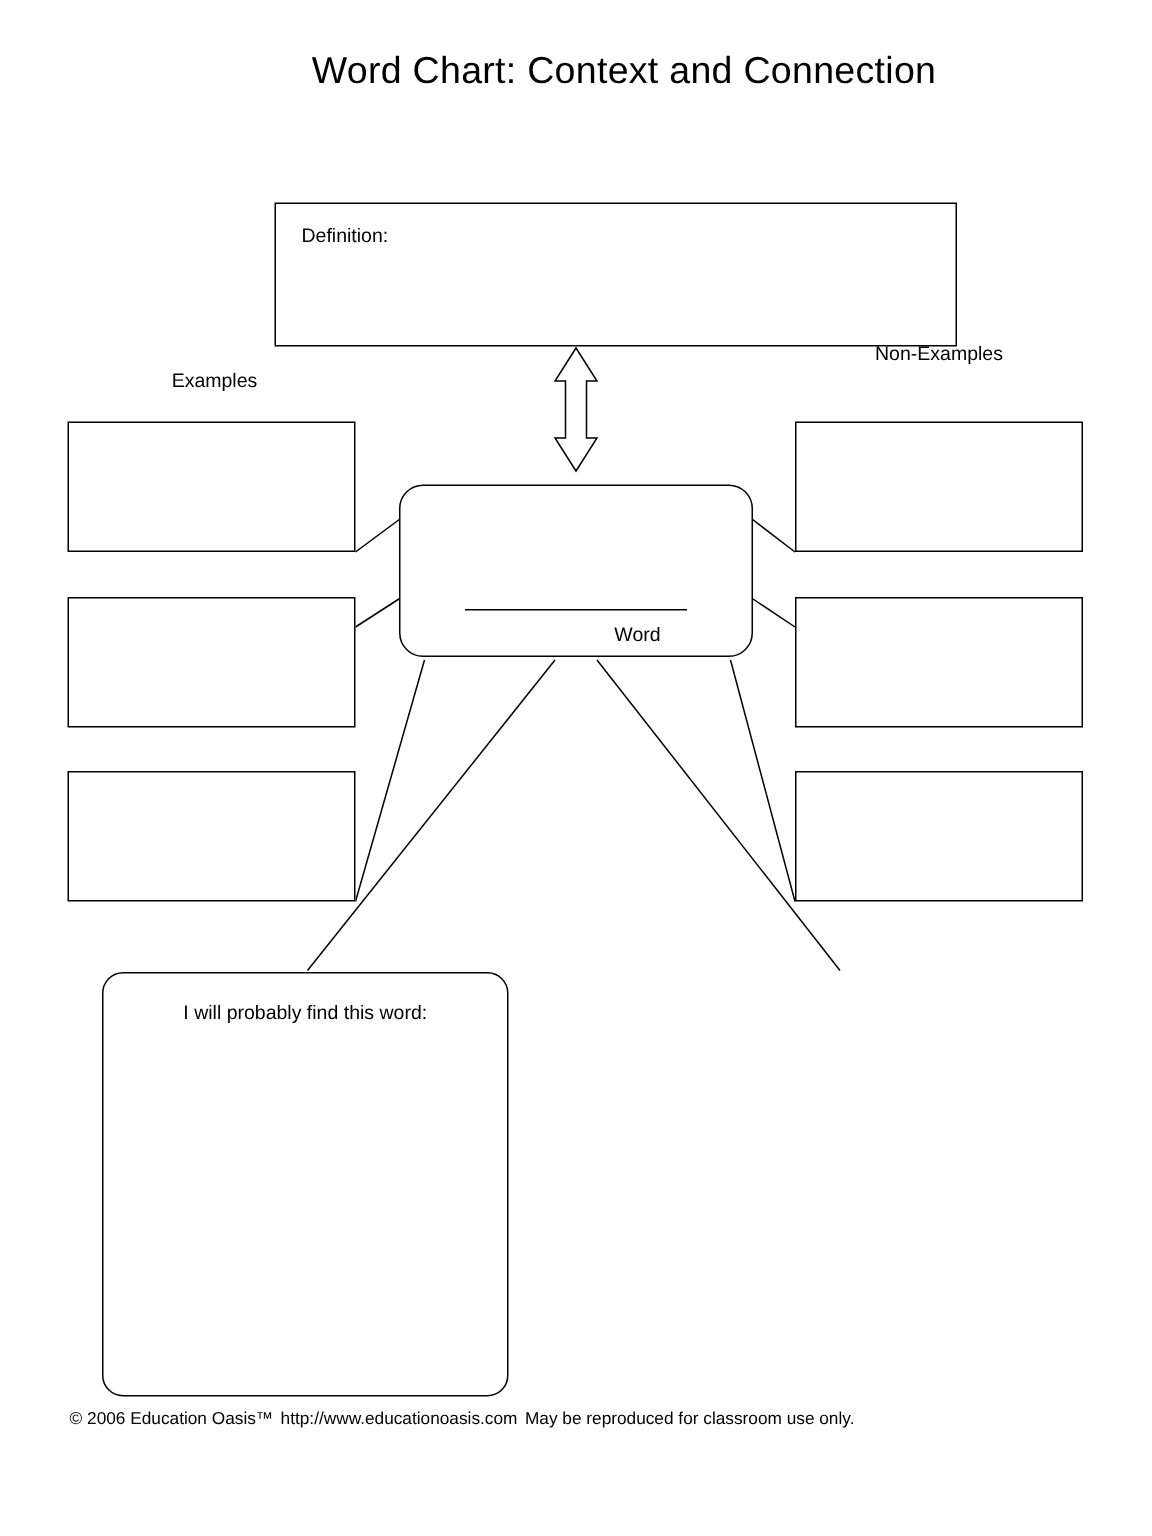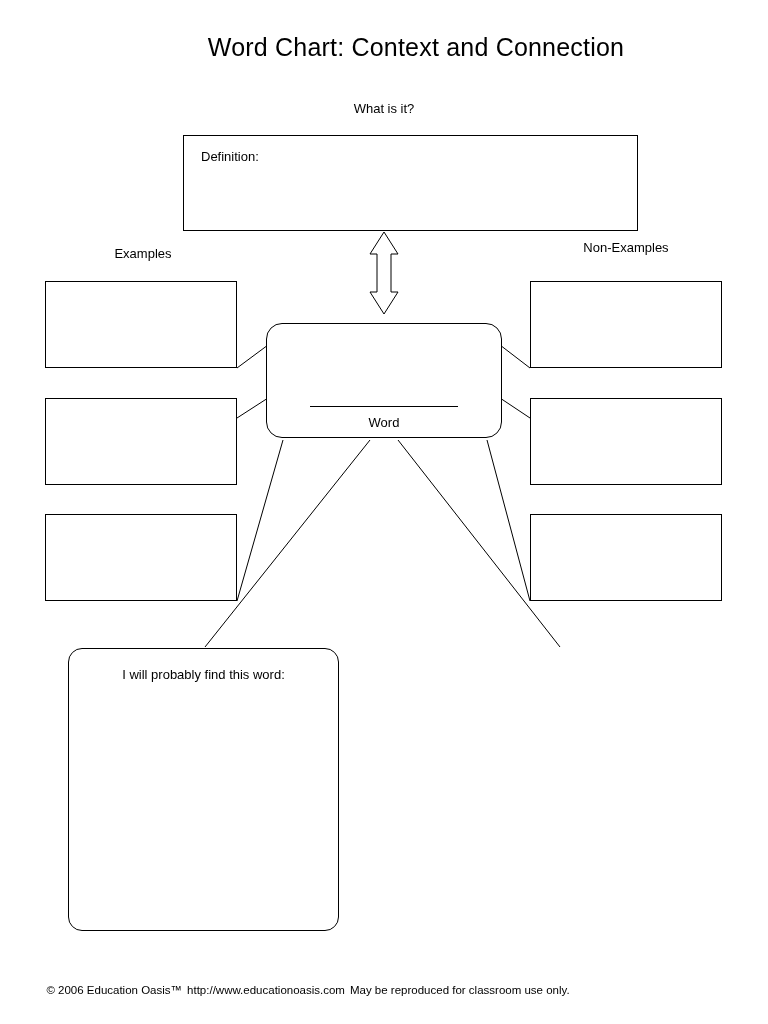--- a/index.html
+++ b/index.html
@@ -67,21 +67,21 @@
     position: absolute;
     left: 45px;
     top: 246px;
     width: 196px;
     text-align: center;
     font-size: 13px;
   }
   .nonexamples-label {
     position: absolute;
     left: 530px;
-    top: 240px;
+    top: 228px;
     width: 192px;
     text-align: center;
     font-size: 13px;
   }
   .side-box {
     position: absolute;
     border: 1px solid #000;
     box-sizing: border-box;
     background: #fff;
   }
@@ -113,20 +113,21 @@
     height: 0;
     border-top: 1px solid #000;
   }
   .word-label {
     position: absolute;
     left: 266px;
     top: 415px;
     width: 236px;
     text-align: center;
     font-size: 13px;
+    padding-left: 41px;
   }
 
   .bottom-box {
     position: absolute;
     border: 1px solid #000;
     border-radius: 14px;
     box-sizing: border-box;
     background: #fff;
   }
   .bb-left { left: 68px; top: 648px; width: 271px; height: 283px; }
@@ -152,21 +153,21 @@
     position: absolute;
     left: 425px;
     top: 944px;
     width: 271px;
     text-align: center;
     font-size: 13px;
   }
   .footer {
     position: absolute;
     left: 0;
-    top: 984px;
+    top: 940px;
     width: 616px;
     text-align: center;
     font-size: 11.5px;
   }
   .footer .sp { display: inline-block; width: 5px; }
 </style>
 </head>
 <body>
 
 <div class="page">
@@ -182,21 +183,20 @@
     <line x1="530" y1="368" x2="500" y2="345" stroke="#000000" stroke-width="1"></line>
     <line x1="530" y1="418" x2="500" y2="398" stroke="#000000" stroke-width="1"></line>
     <line x1="530" y1="601" x2="487" y2="440" stroke="#000000" stroke-width="1"></line>
 
     <line x1="205" y1="647" x2="370" y2="440" stroke="#000000" stroke-width="1"></line>
     <line x1="560" y1="647" x2="398" y2="440" stroke="#000000" stroke-width="1"></line>
   </svg>
 
   <div class="title">Word Chart: Context and Connection</div>
 
-  <div class="what-label">What is it?</div>
 
   <div class="def-box">
     <div class="def-text">Definition:</div>
   </div>
 
   <div class="examples-label">Examples</div>
   <div class="nonexamples-label">Non-Examples</div>
 
   <div class="side-box left-box lb1"></div>
   <div class="side-box left-box lb2"></div>

